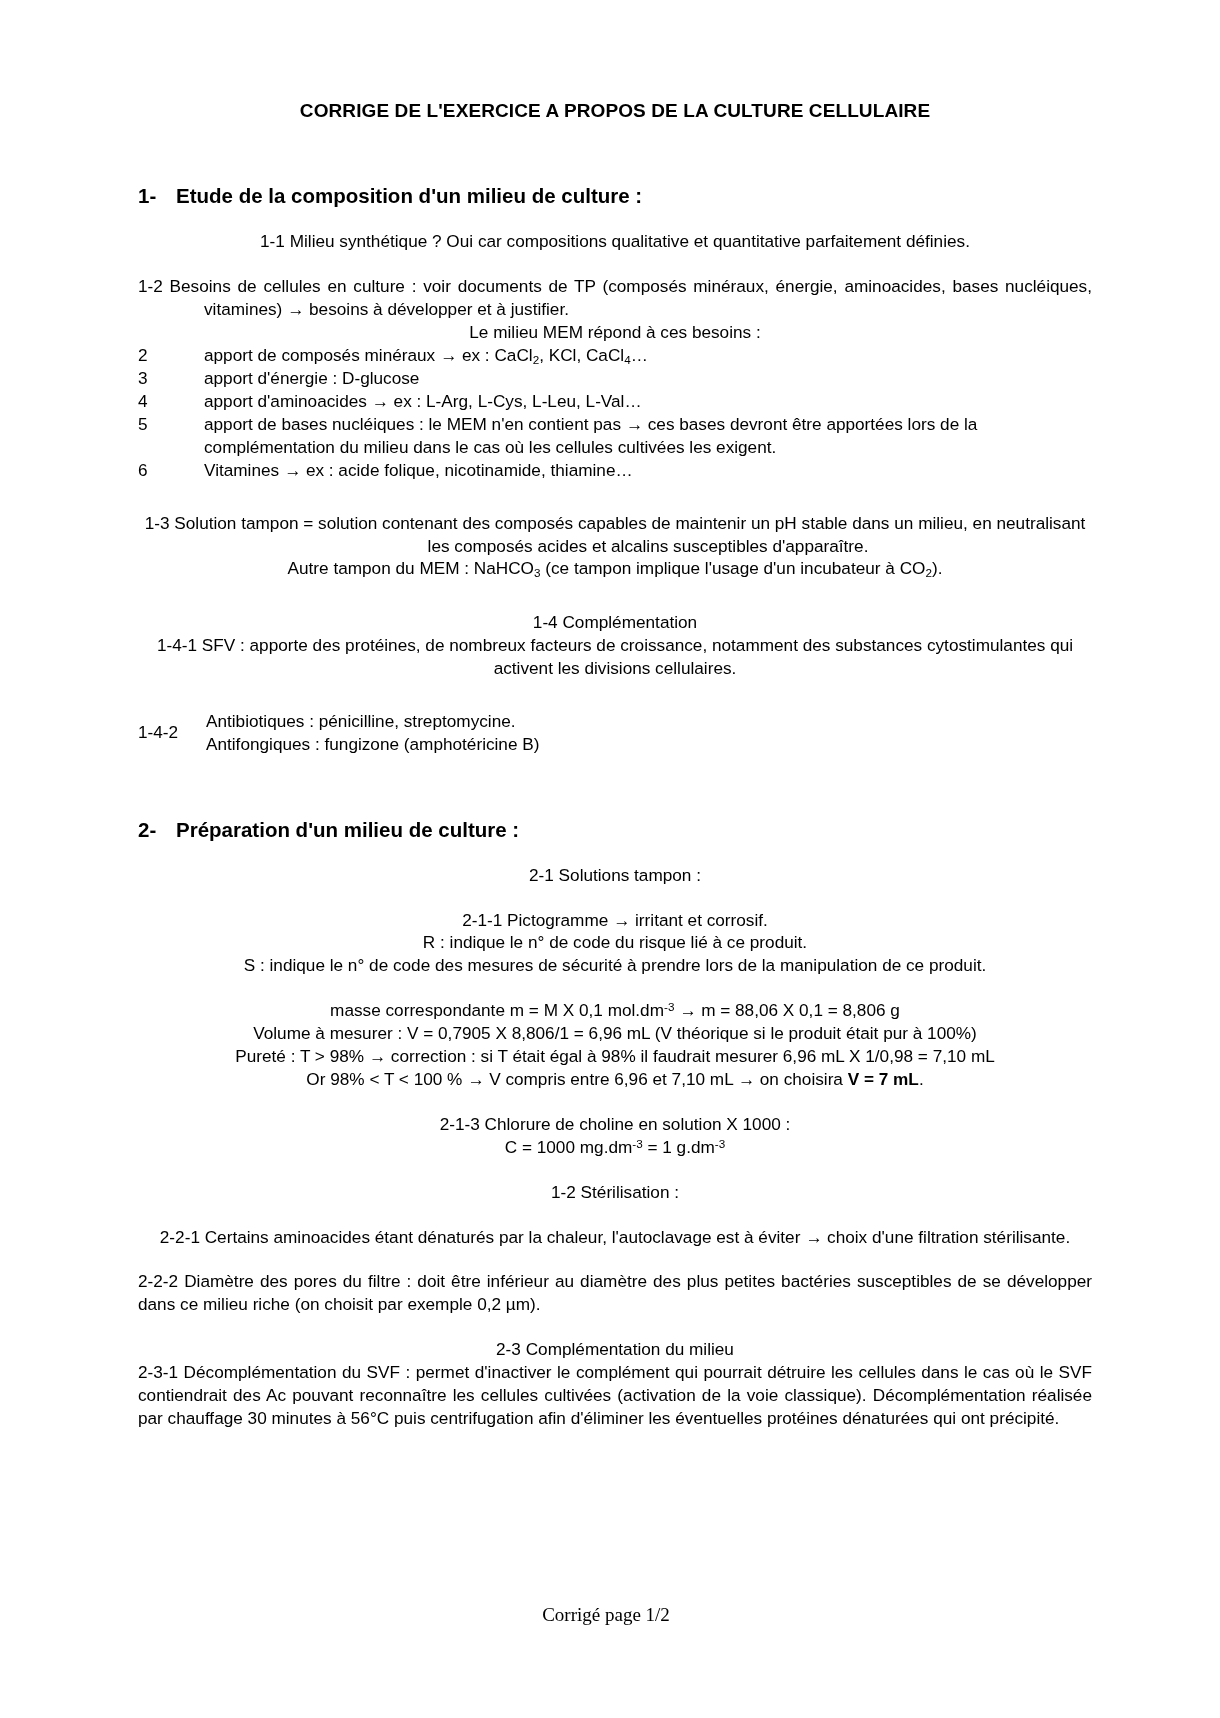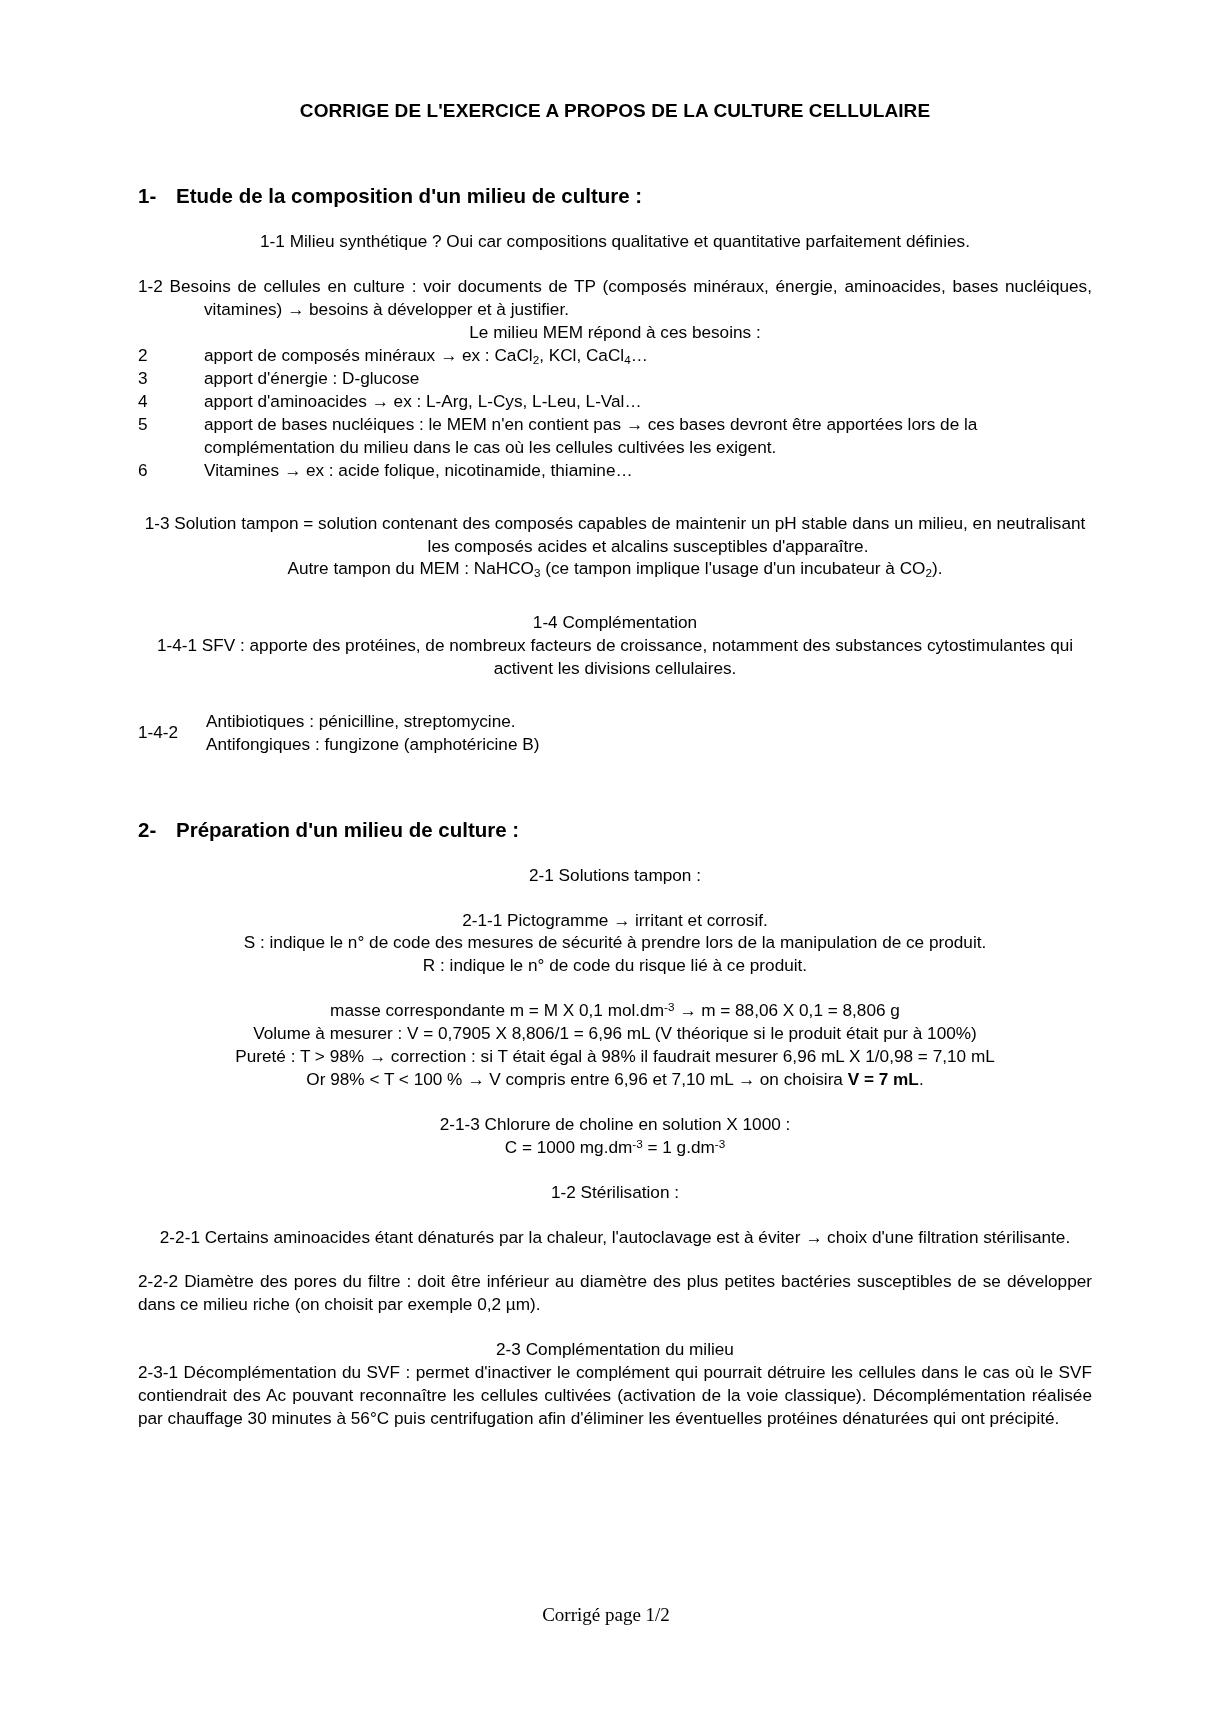--- a/index.html
+++ b/index.html
@@ -181,22 +181,22 @@
     <span>Préparation d'un milieu de culture :</span>
   </div>
 
   <div class="spacer-md"></div>
 
   <p class="para">2-1 Solutions tampon :</p>
 
   <div class="spacer-md"></div>
 
   <p class="para">2-1-1 Pictogramme → irritant et corrosif.</p>
+  <p class="para">R : indique le n° de code du risque lié à ce produit.</p>
   <p class="para">S : indique le n° de code des mesures de sécurité à prendre lors de la manipulation de ce produit.</p>
-  <p class="para">R : indique le n° de code du risque lié à ce produit.</p>
 
   <div class="spacer-md"></div>
 
   <p class="para"><span>masse correspondante  m = M X 0,1 mol.dm</span><sup>-3</sup><span> → m = 88,06 X 0,1 = 8,806 g</span></p>
   <p class="para">Volume à mesurer : V = 0,7905 X 8,806/1 = 6,96 mL (V théorique si le produit était pur à 100%)</p>
   <p class="para">Pureté : T &gt; 98% → correction : si T était égal à 98% il faudrait mesurer 6,96 mL X 1/0,98 = 7,10 mL</p>
   <p class="para"><span>Or 98% &lt; T &lt; 100 % → V compris entre 6,96 et 7,10 mL → on choisira </span><b>V = 7 mL</b><span>.</span></p>
 
   <div class="spacer-md"></div>
 

